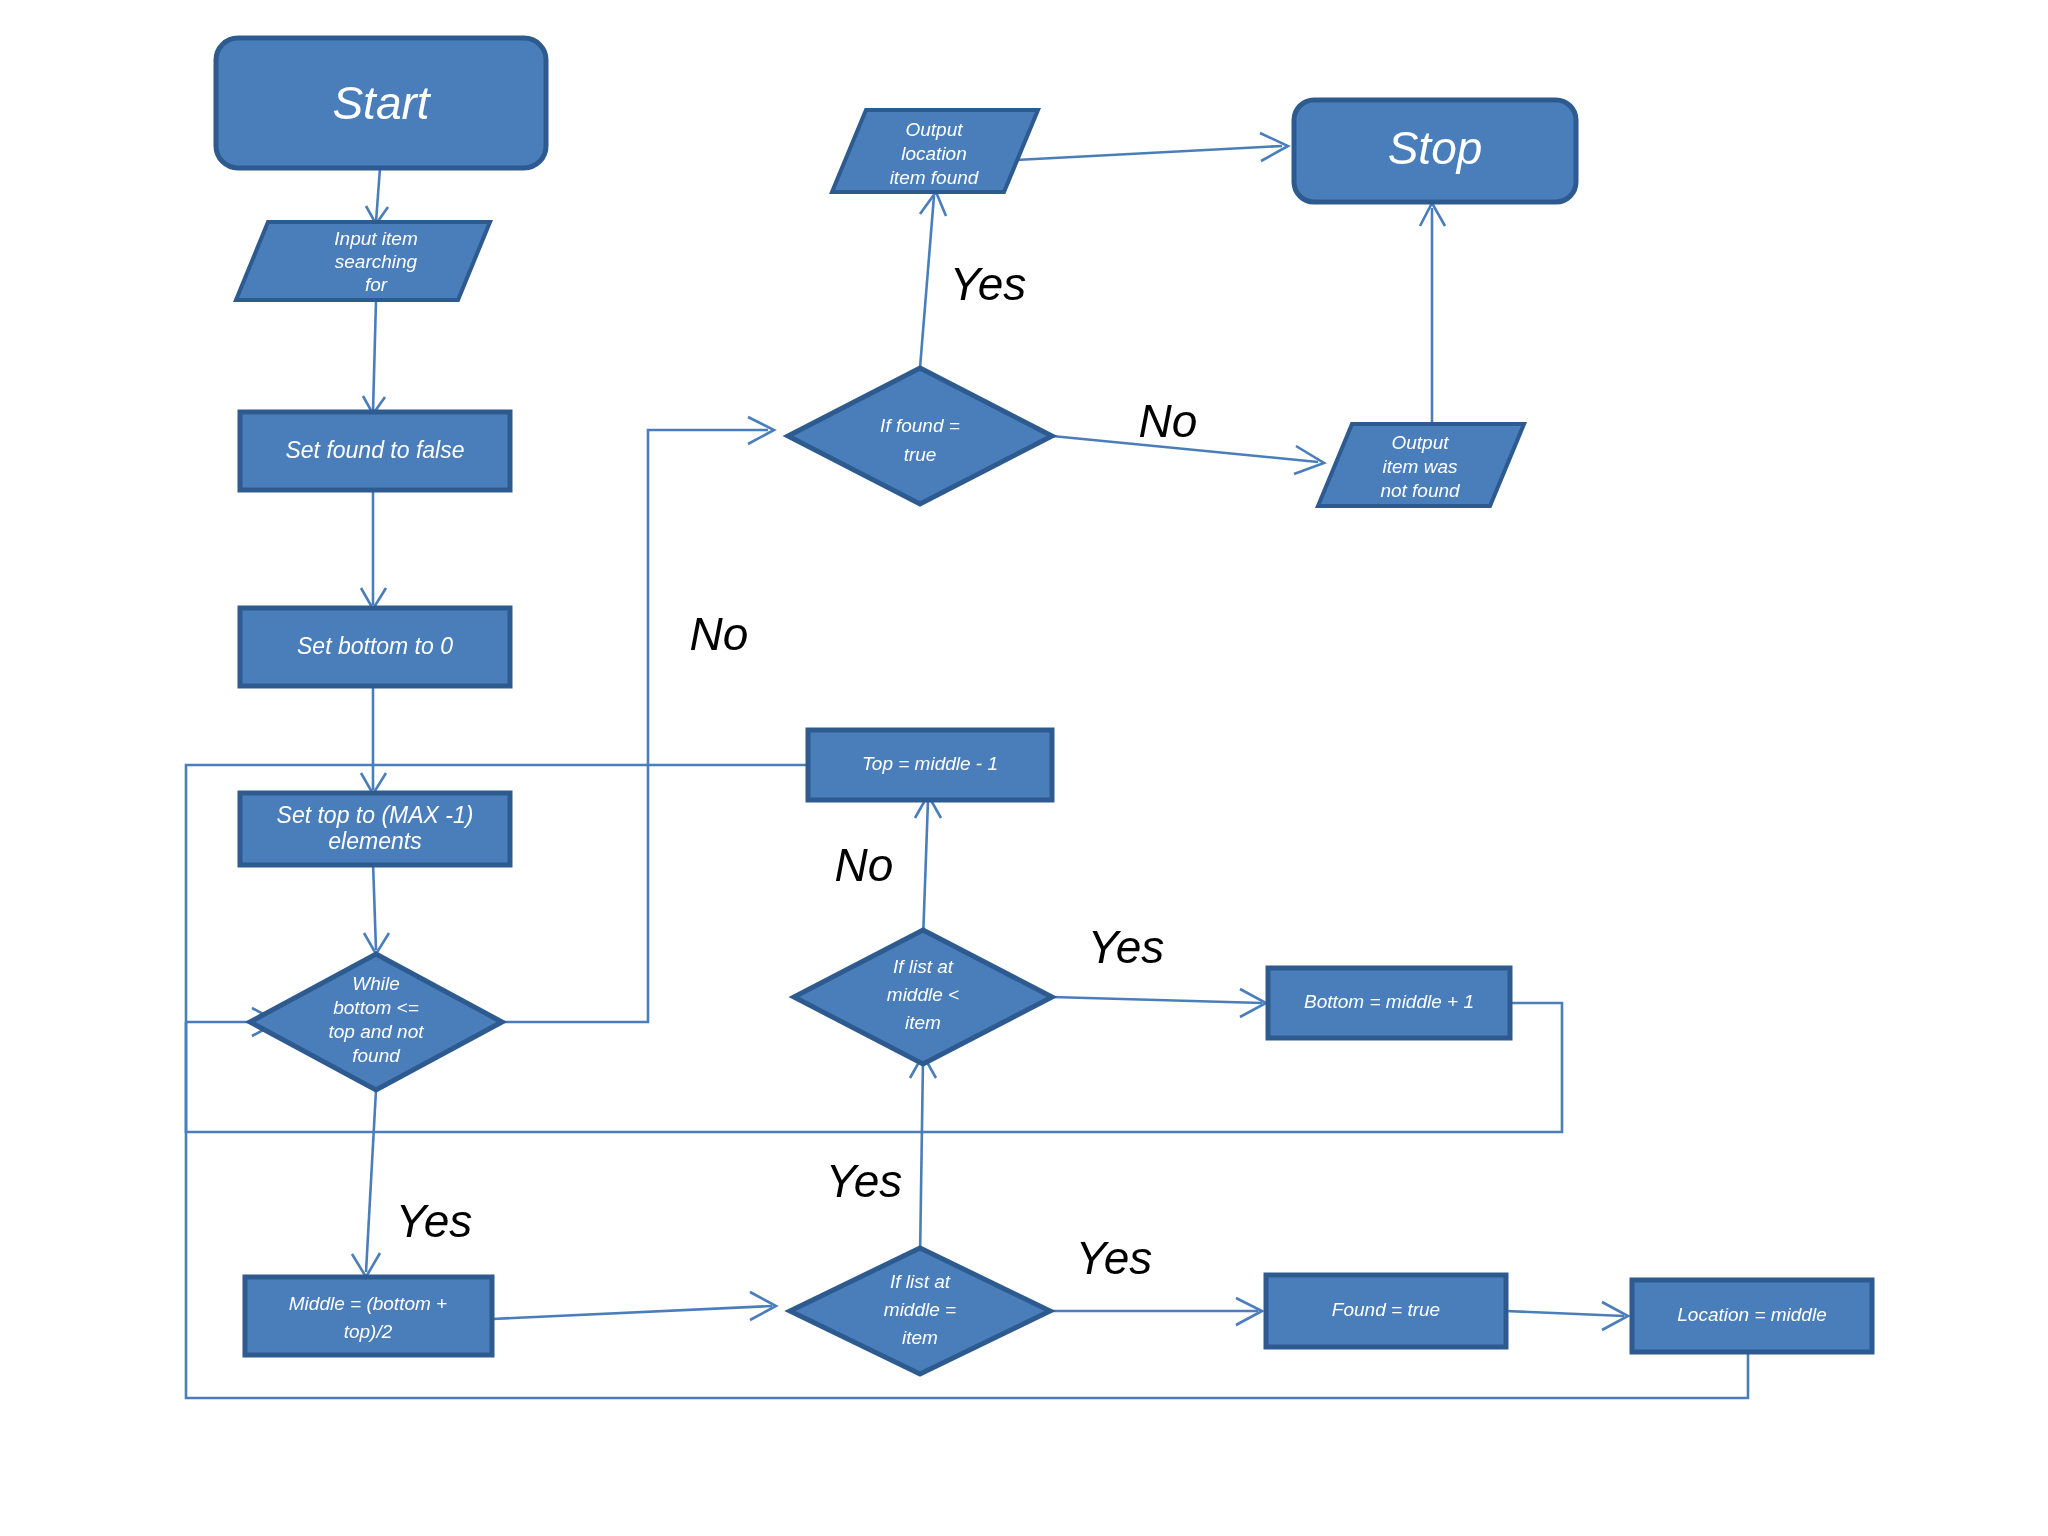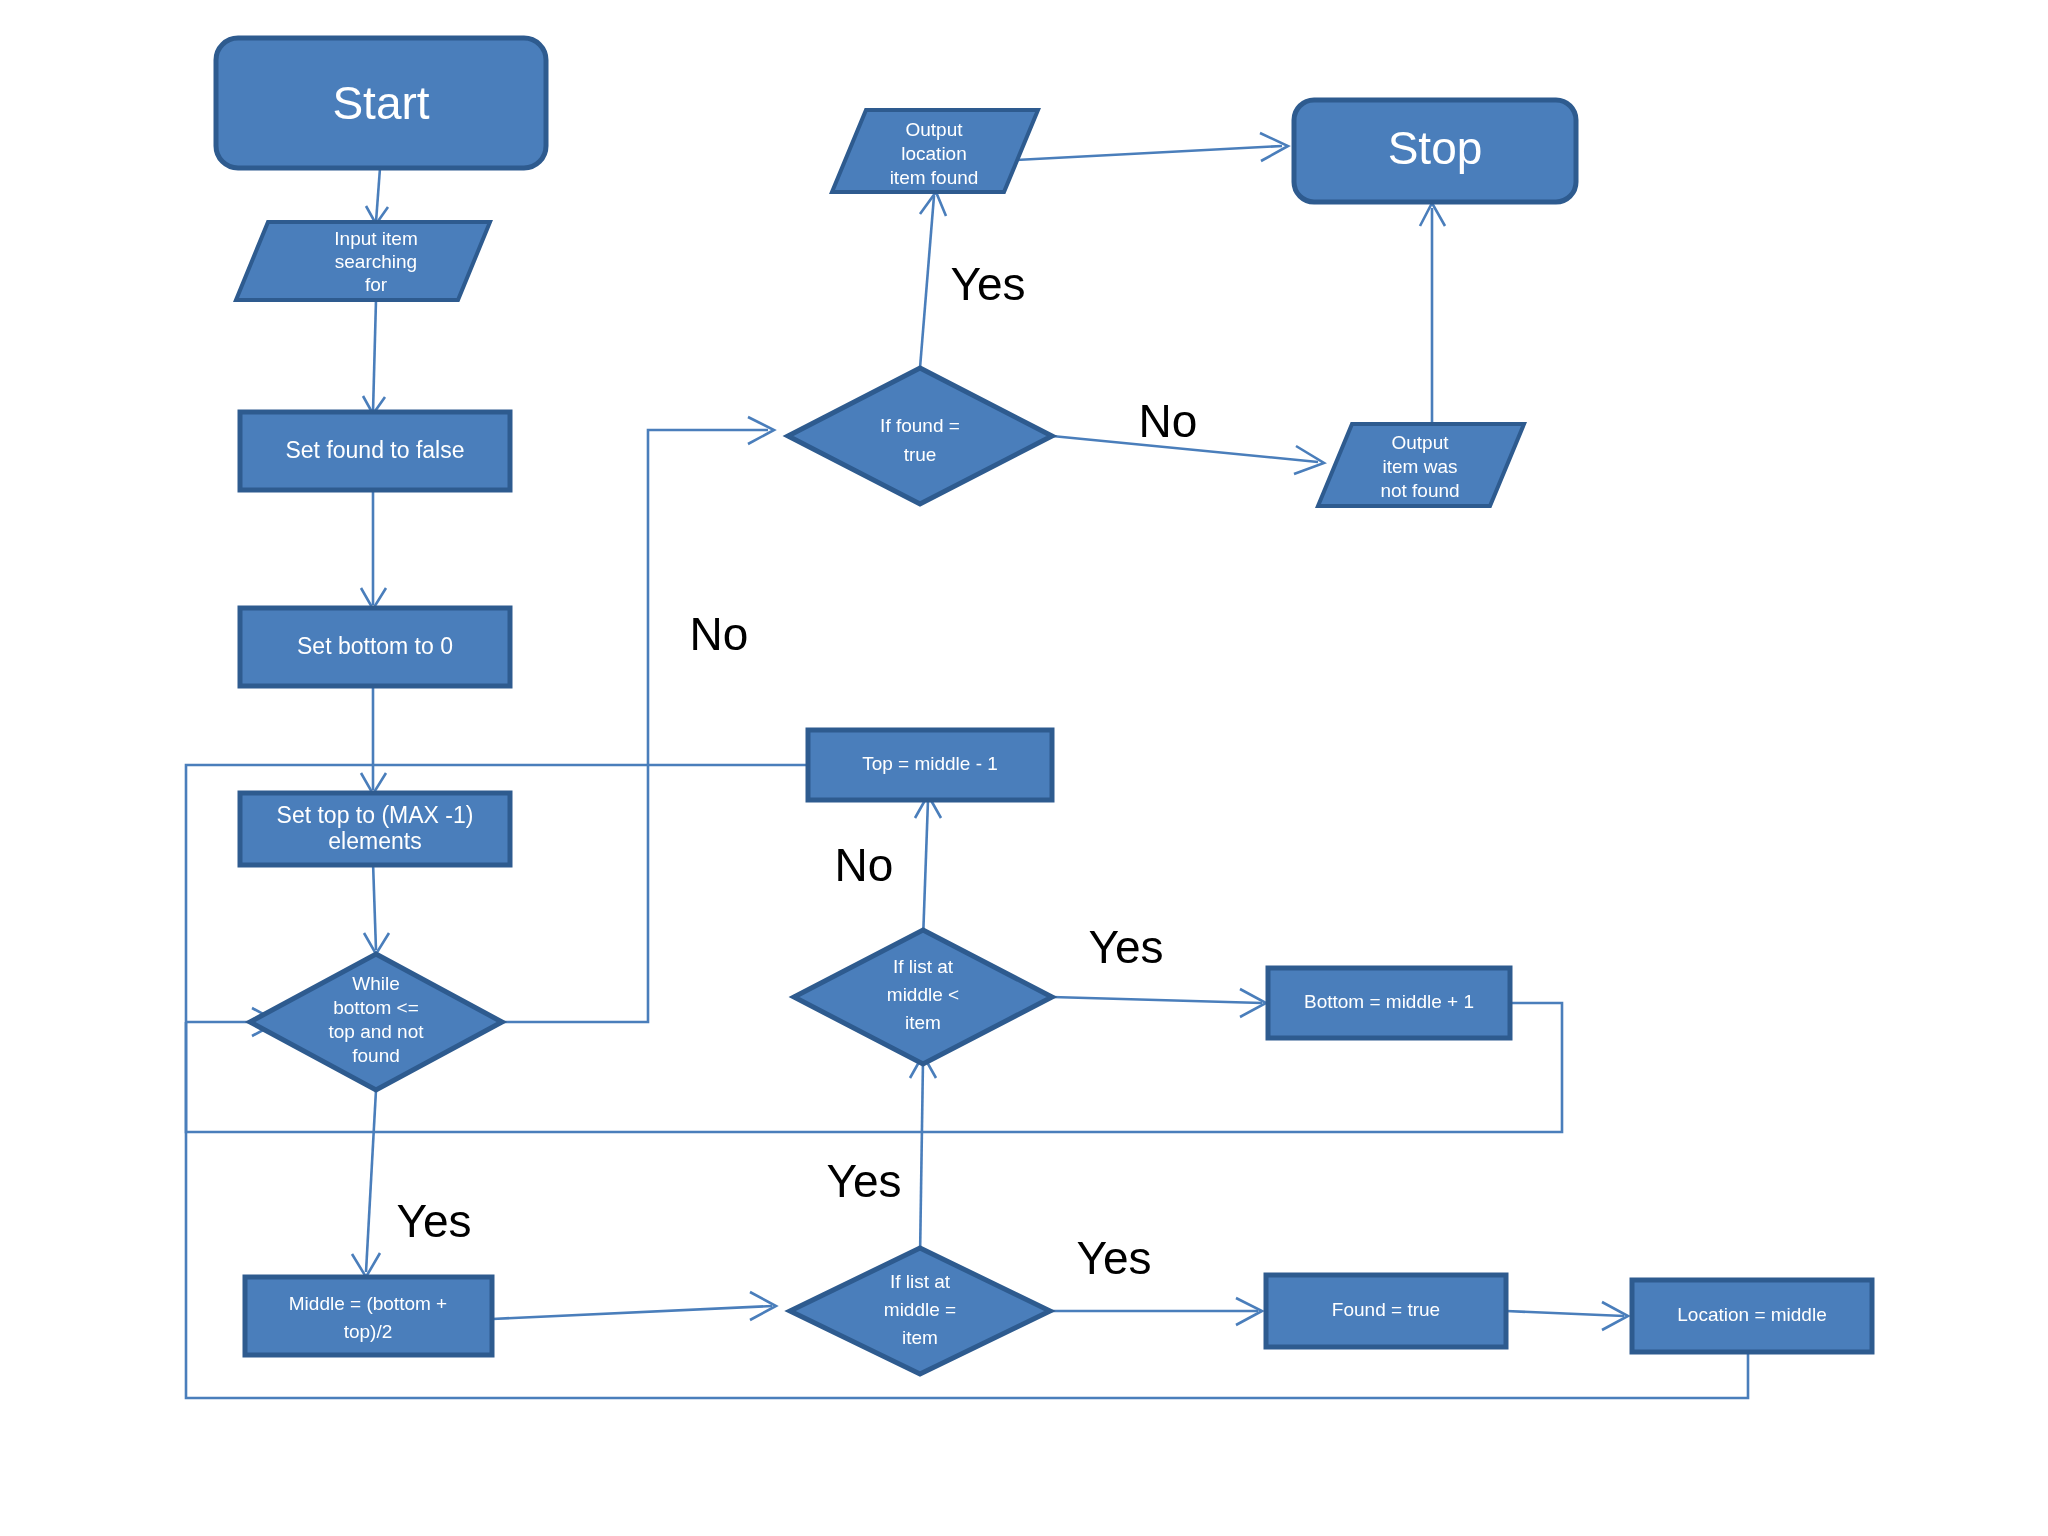--- a/index.html
+++ b/index.html
@@ -7,20 +7,21 @@
     padding: 0;
     background: #ffffff;
   }
   #canvas {
     position: relative;
     width: 2048px;
     height: 1536px;
     background: #ffffff;
     overflow: hidden;
     font-family: "Liberation Sans", sans-serif;
+    font-style: italic;
   }
   svg#flow {
     position: absolute;
     left: 0;
     top: 0;
     width: 2048px;
     height: 1536px;
   }
   .shape-fill { fill: #4a7ebb; }
   .shape-stroke { stroke: #2e5b8f; stroke-width: 5; }

